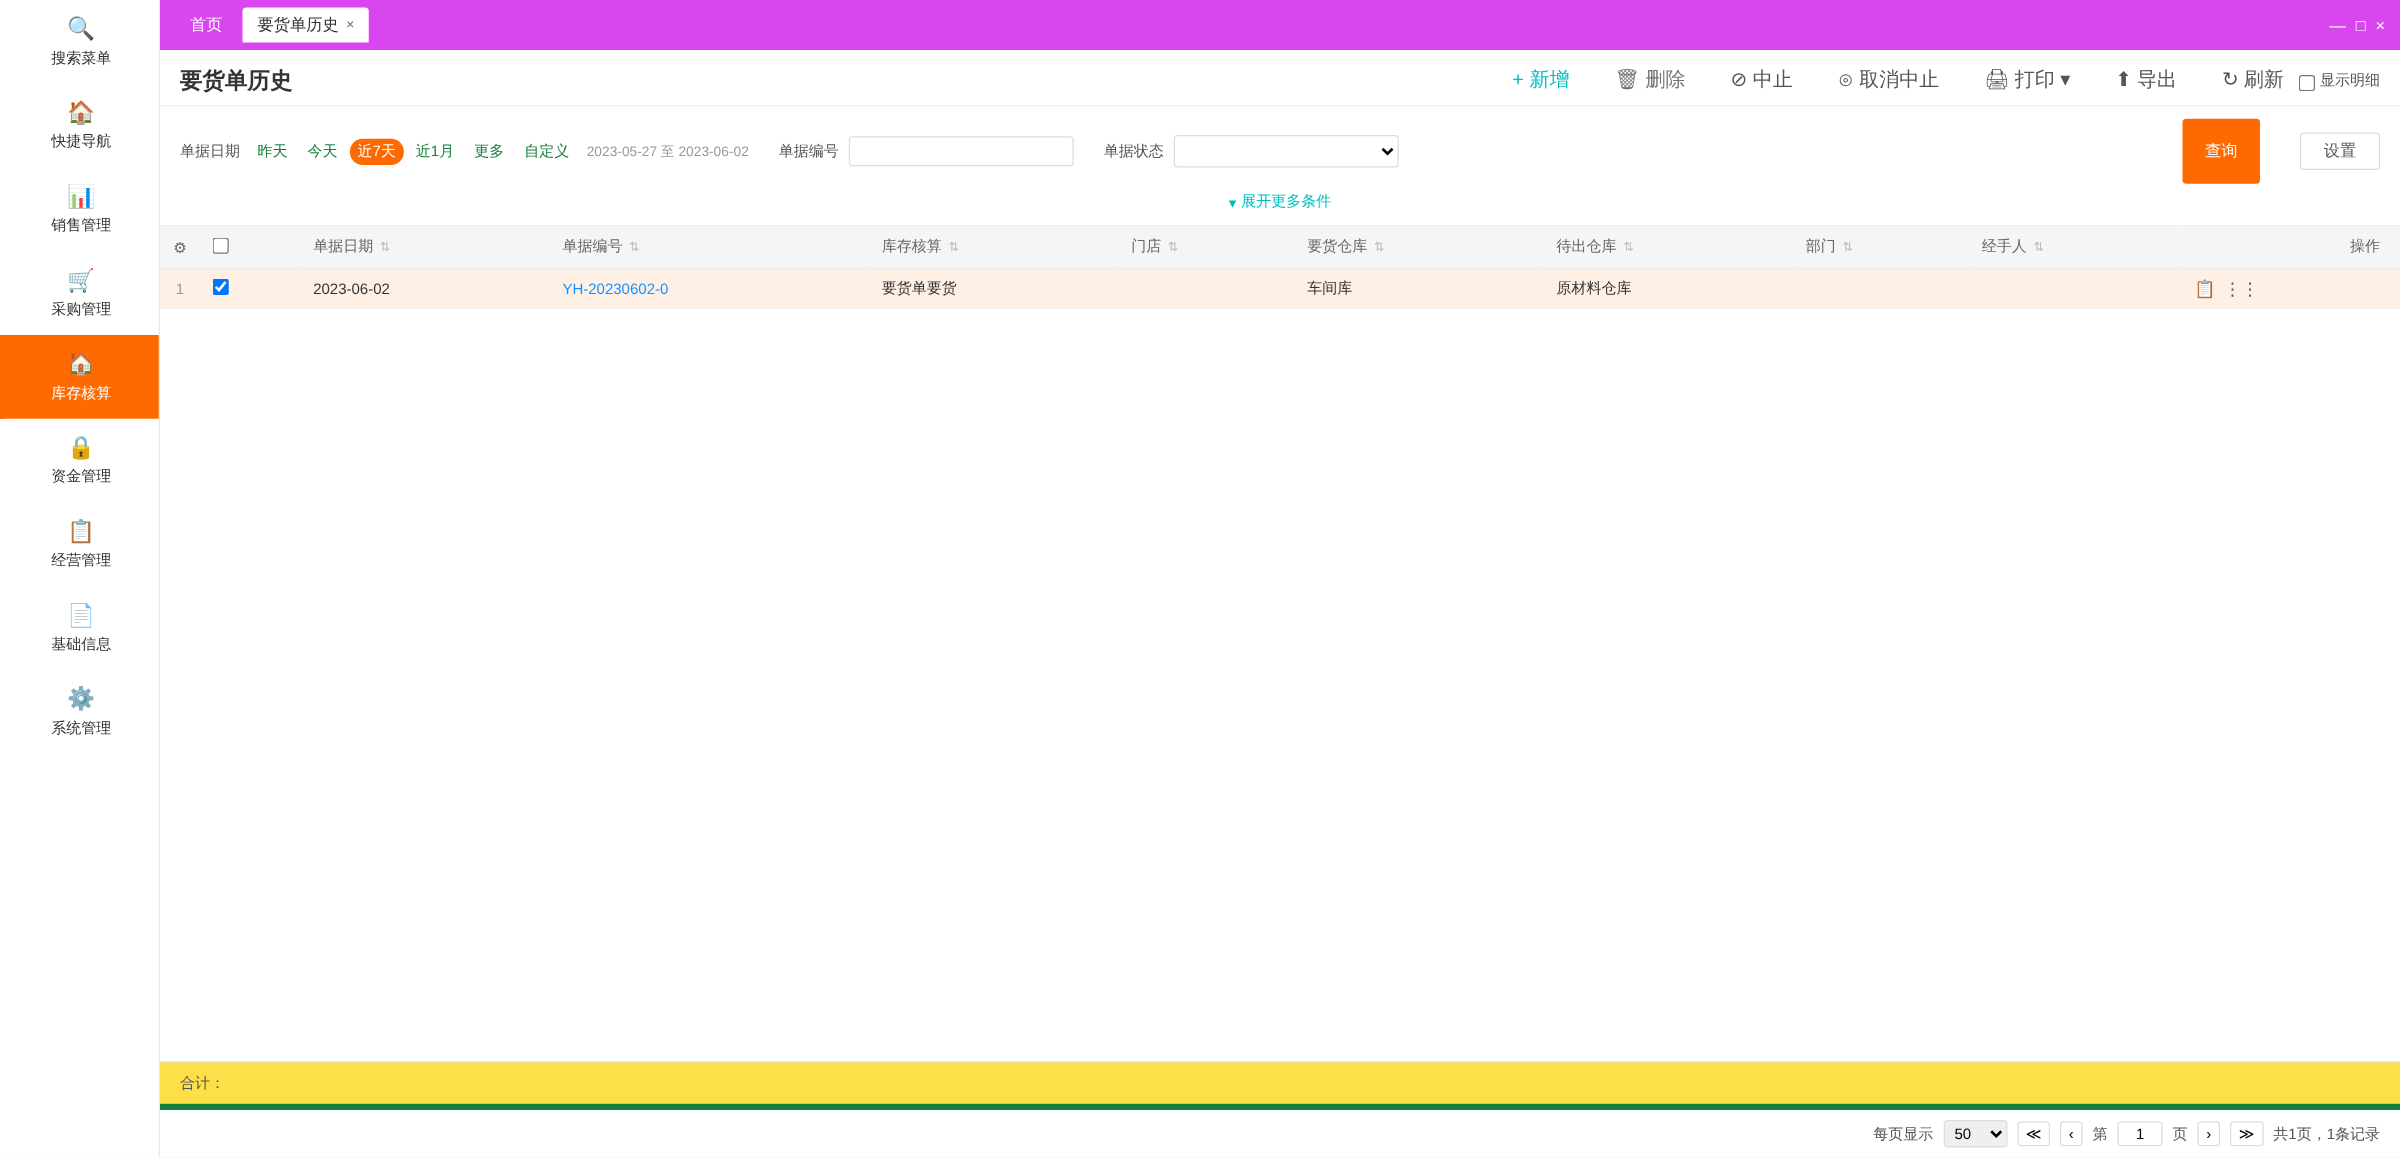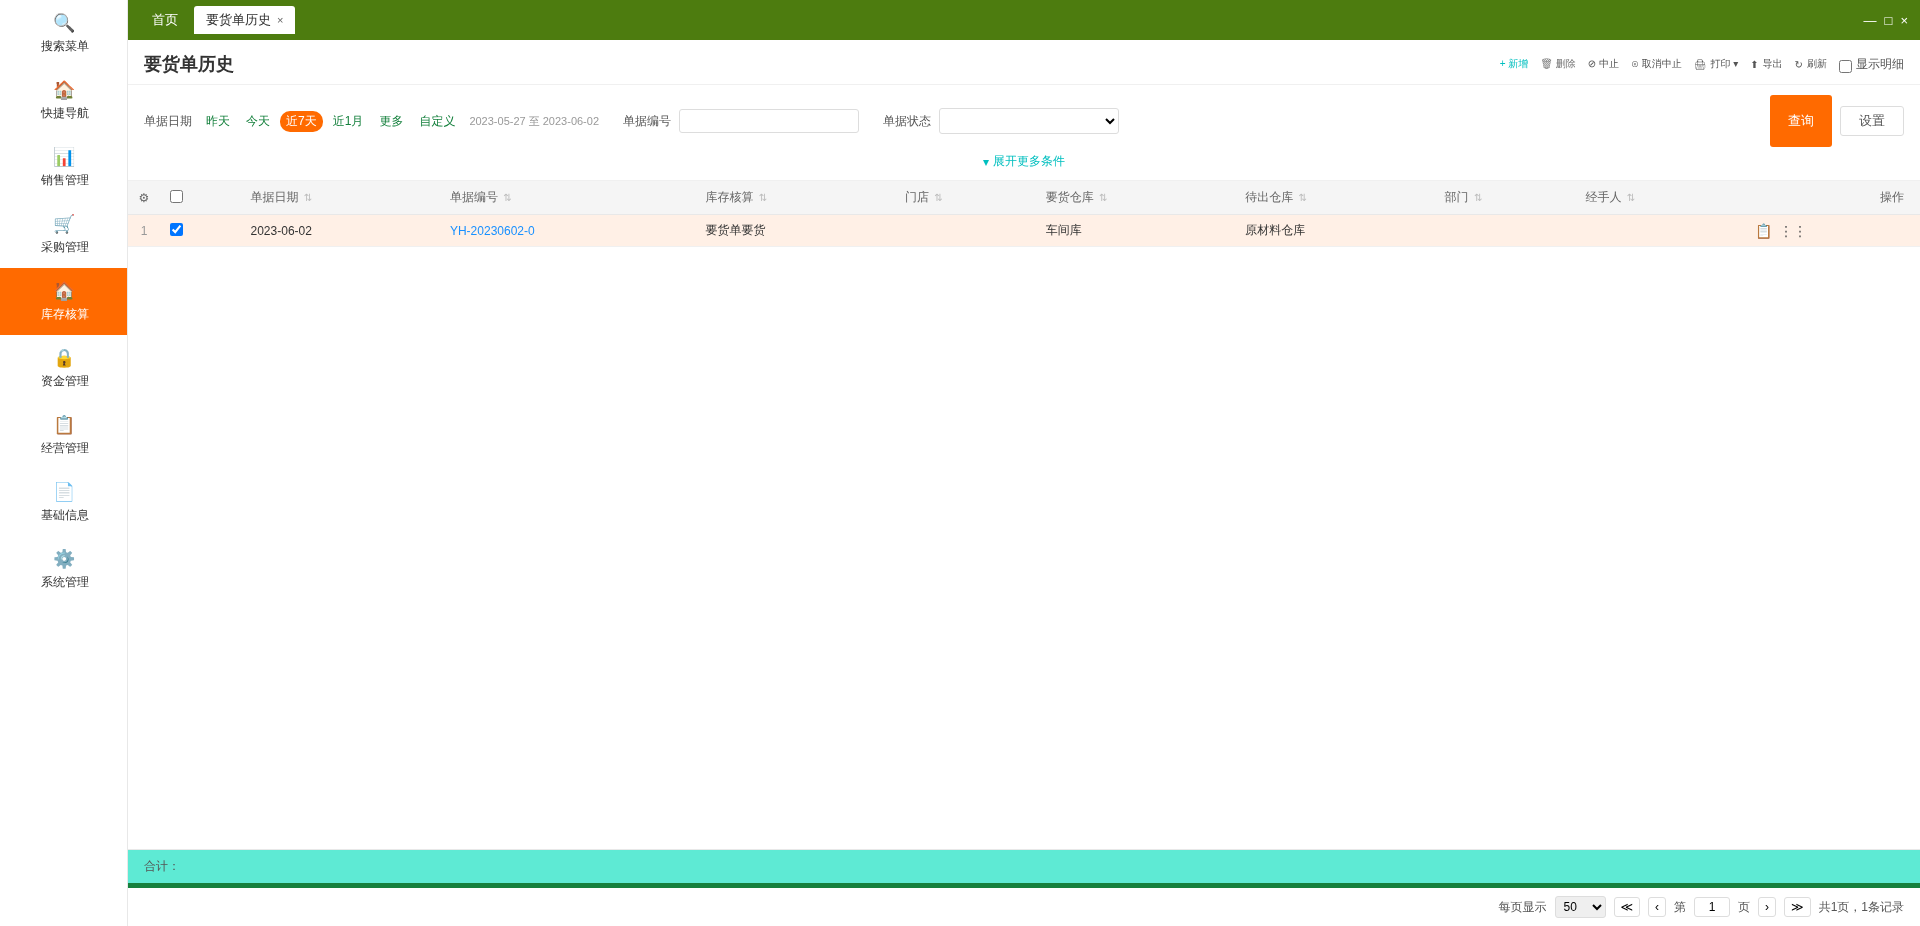--- a/index.html
+++ b/index.html
@@ -37,21 +37,21 @@
     
     .main {
       flex: 1;
       display: flex;
       flex-direction: column;
       overflow: hidden;
     }
 
     
     .topbar {
-      background: #4d7c0f;
+      background: #d946ef;
       height: 40px;
       display: flex;
       align-items: center;
       padding: 0 12px;
       gap: 4px;
       flex-shrink: 0;
     }
     .topbar-tab {
       display: flex;
       align-items: center;
@@ -98,42 +98,44 @@
       display: flex;
       align-items: center;
       gap: 12px;
     }
     .toolbar-btn {
       display: flex;
       align-items: center;
       gap: 4px;
       cursor: pointer;
       color: #555;
-      font-size: 10px;
+      font-size: 16px;
       white-space: nowrap;
+      margin-left: 24px;
     }
     .toolbar-btn.add { color: #00bfbf; }
     .toolbar-btn.delete { color: #737373; }
     .btn-primary {
       background: #ff6a00;
       color: #fff;
       border: none;
       padding: 17px 18px;
       border-radius: 3px;
       cursor: pointer;
       font-size: 13px;
     }
     .btn-default {
       background: #fff;
       color: #555;
       border: 1px solid #ddd;
       padding: 5px 18px;
       border-radius: 3px;
       cursor: pointer;
       font-size: 13px;
+      margin-left: 24px;
     }
     .checkbox-label { display: flex; align-items: flex-end; gap: 4px; color: #555; font-size: 12px; cursor: pointer; }
 
     
     .filter-area {
       padding: 10px 16px;
       border-bottom: 1px solid #f0f0f0;
       flex-shrink: 0;
     }
     .filter-row {
@@ -220,21 +222,21 @@
     tbody td { padding: 7px 10px; color: #333; }
     .link-text { color: #1890ff; cursor: pointer; text-decoration: none; }
     .row-num { color: #999; text-align: center; }
     .action-icons { display: flex; gap: 6px; align-items: center; }
     .action-icon { cursor: pointer; color: #555; font-size: 14px; }
 
     
     .table-footer {
       padding: 8px 16px;
       border-top: 1px solid #e8e8e8;
-      background: #5eead4;
+      background: #fde047;
       font-size: 12px;
       color: #555;
       flex-shrink: 0;
     }
 
     
     .pagination {
       display: flex;
       align-items: center;
       justify-content: flex-end;

